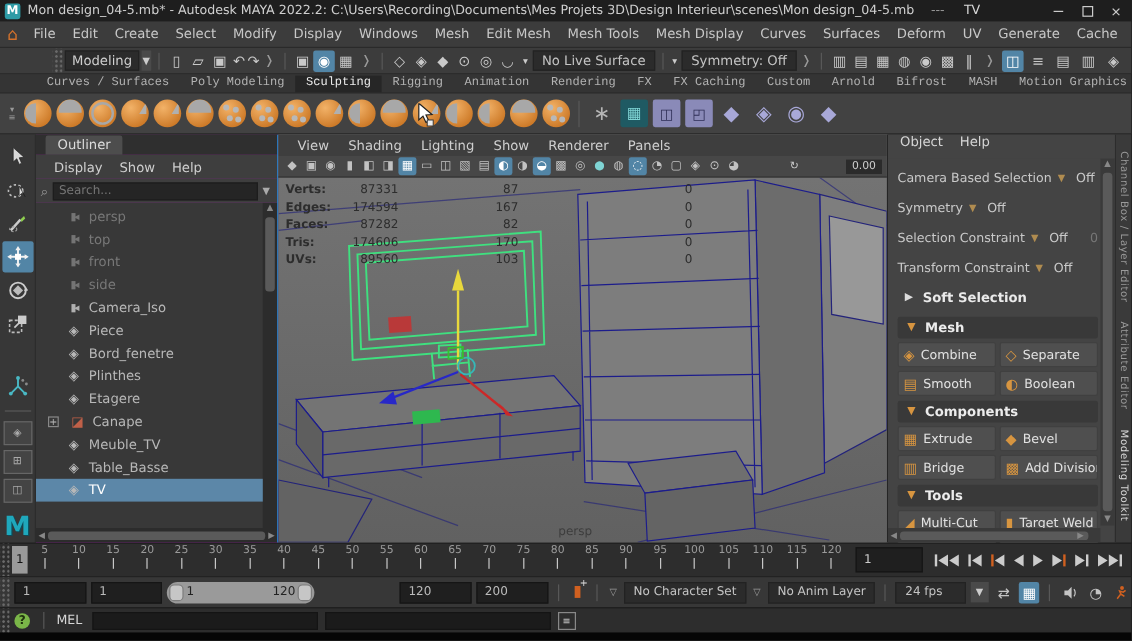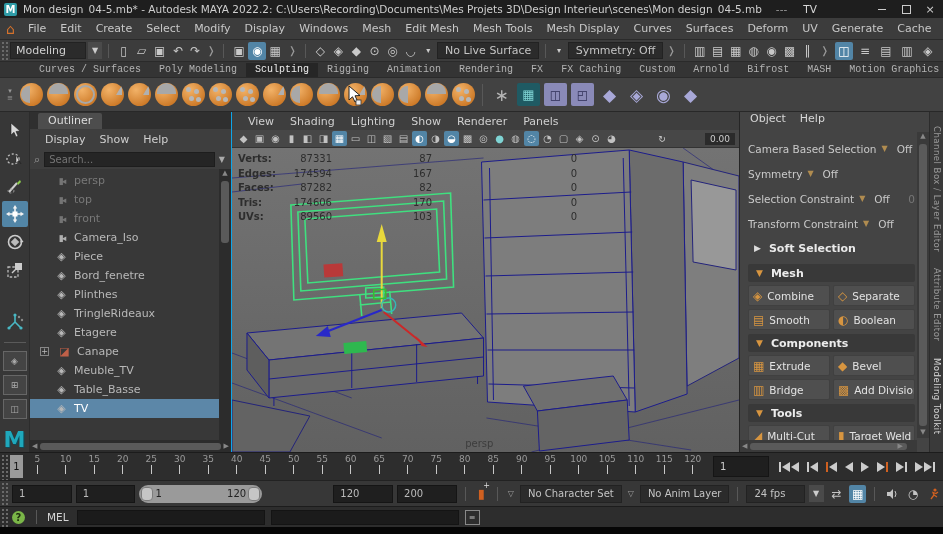--- a/index.html
+++ b/index.html
@@ -20,21 +20,21 @@
 
   
   .menubar { height:22px; background:#3c3c3c; display:flex; align-items:center; padding:0 6px; border-bottom:1px solid #2a2a2a; }
   .home-icon { color:#d4722c; font-size:14px; margin-right:6px; }
   .menubar .menu-item { padding:0 7px; color:#c8c8c8; white-space:nowrap; cursor:default; }
   .menubar .spacer { flex:1; }
   .lock-icon { width:11px; height:9px; background:#b89a30; border-radius:1px; position:relative; margin:0 6px 0 8px; }
   .lock-icon::before { content:""; position:absolute; left:2px; top:-5px; width:7px; height:6px; border:1.5px solid #b89a30; border-bottom:none; border-radius:4px 4px 0 0; }
 
   
-  .statusline { height:22px; background:#3c3c3c; display:flex; align-items:center; border-bottom:1px solid #2a2a2a; gap:2px; }
+  .statusline { height:22px; background:#3c3c3c; display:flex; align-items:center; border-bottom:1px solid #2a2a2a; gap:2px;padding-left:44px; }
   .grip { width:8px; align-self:stretch; background:radial-gradient(circle, #6a6a6a 1px, transparent 1.2px); background-size:4px 4px; background-position:1px 1px; flex:0 0 auto; }
   .mode-box { width:88px; height:17px; background:#2b2b2b; border:1px solid #222; display:flex; align-items:center; padding:0 5px; color:#cfcfcf; }
   .drop-arrow-btn { width:16px; height:17px; background:#4a4a4a; color:#ccc; font-size:8px; display:flex; align-items:center; justify-content:center; }
   .sl-divider { width:1px; height:14px; background:#585858; margin:0 4px; }
   .sl-collapse { color:#9a9a9a; font-size:10px; padding:0 2px; }
   .sl-ico { width:18px; height:18px; display:flex; align-items:center; justify-content:center; color:#c9c9c9; font-size:12px; border-radius:2px; }
   .sl-ico.active { background:#5285a6; color:#fff; }
   .text-box { height:17px; background:#2b2b2b; border:1px solid #222; display:flex; align-items:center; padding:0 7px; color:#c4c4c4; white-space:nowrap; }
 
   
@@ -448,20 +448,25 @@
               <span class="oicon camera"></span>
               <span>top</span>
             </div>
 
             <div class="ol-row dim">
 
               <span class="oicon camera"></span>
               <span>front</span>
             </div>
 
+            <div class="ol-row dim">
+
+              <span class="oicon camera"></span>
+              <span>side</span>
+            </div>
 
             <div class="ol-row">
 
               <span class="oicon camera"></span>
               <span>Camera_Iso</span>
             </div>
 
             <div class="ol-row">
 
               <span class="oicon transform"></span>
@@ -473,25 +478,20 @@
               <span class="oicon transform"></span>
               <span>Bord_fenetre</span>
             </div>
 
             <div class="ol-row">
 
               <span class="oicon transform"></span>
               <span>Plinthes</span>
             </div>
 
-            <div class="ol-row">
-
-              <span class="oicon transform"></span>
-              <span>TringleRideaux</span>
-            </div>
 
             <div class="ol-row">
 
               <span class="oicon transform"></span>
               <span>Etagere</span>
             </div>
 
             <div class="ol-row expandable">
               <span class="expander">+</span>
               <span class="oicon canape"></span>

